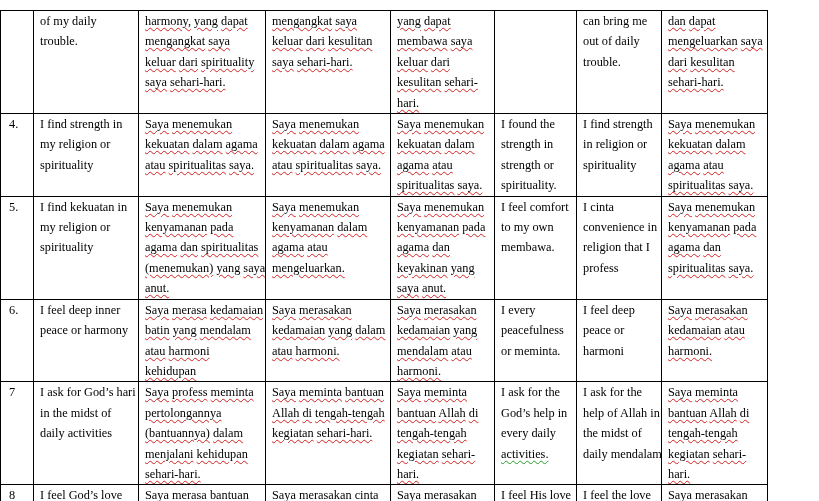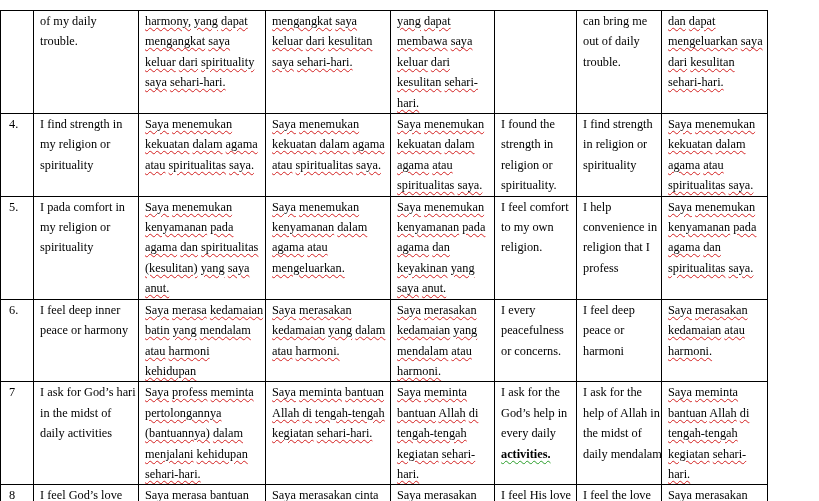--- a/index.html
+++ b/index.html
@@ -40,21 +40,20 @@
   }
   .sp {
     text-decoration: underline wavy #d32020;
     text-decoration-thickness: 1px;
     text-underline-offset: 2px;
   }
   .gr {
     text-decoration: underline wavy #2a9d2a;
     text-decoration-thickness: 1px;
     text-underline-offset: 2px;
-    font-weight: bold;
   }
 </style>
 </head>
 <body>
 
 <table class="trans">
   <colgroup id="cols">
       <col style="width: 33px;">
       <col style="width: 105px;">
       <col style="width: 127px;">
@@ -125,71 +124,71 @@
         </td>
         <td>
           <span class="line"><span class="sp">Saya</span> <span class="sp">menemukan</span></span>
           <span class="line"><span class="sp">kekuatan</span> <span class="sp">dalam</span></span>
           <span class="line"><span class="sp">agama</span> <span class="sp">atau</span></span>
           <span class="line"><span class="sp">spiritualitas</span> <span class="sp">saya.</span></span>
         </td>
         <td>
           <span class="line">I found the</span>
           <span class="line">strength in</span>
-          <span class="line">religion or</span>
+          <span class="line">strength or</span>
           <span class="line">spirituality.</span>
         </td>
         <td>
           <span class="line">I find strength</span>
           <span class="line">in religion or</span>
           <span class="line">spirituality</span>
         </td>
         <td>
           <span class="line"><span class="sp">Saya</span> <span class="sp">menemukan</span></span>
           <span class="line"><span class="sp">kekuatan</span> <span class="sp">dalam</span></span>
           <span class="line"><span class="sp">agama</span> <span class="sp">atau</span></span>
           <span class="line"><span class="sp">spiritualitas</span> <span class="sp">saya.</span></span>
         </td>
       </tr>
       <tr style="height: 103px;">
         <td class="num">
           <span class="line">5.</span>
         </td>
         <td>
-          <span class="line">I pada comfort in</span>
+          <span class="line">I find kekuatan in</span>
           <span class="line">my religion or</span>
           <span class="line">spirituality</span>
         </td>
         <td>
           <span class="line"><span class="sp">Saya</span> <span class="sp">menemukan</span></span>
           <span class="line"><span class="sp">kenyamanan</span> <span class="sp">pada</span></span>
           <span class="line"><span class="sp">agama</span> <span class="sp">dan</span> <span class="sp">spiritualitas</span></span>
-          <span class="line"><span class="sp">(kesulitan)</span> <span class="sp">yang</span> <span class="sp">saya</span></span>
+          <span class="line"><span class="sp">(menemukan)</span> <span class="sp">yang</span> <span class="sp">saya</span></span>
           <span class="line"><span class="sp">anut.</span></span>
         </td>
         <td>
           <span class="line"><span class="sp">Saya</span> <span class="sp">menemukan</span></span>
           <span class="line"><span class="sp">kenyamanan</span> <span class="sp">dalam</span></span>
           <span class="line"><span class="sp">agama</span> <span class="sp">atau</span></span>
           <span class="line"><span class="sp">mengeluarkan.</span></span>
         </td>
         <td>
           <span class="line"><span class="sp">Saya</span> <span class="sp">menemukan</span></span>
           <span class="line"><span class="sp">kenyamanan</span> <span class="sp">pada</span></span>
           <span class="line"><span class="sp">agama</span> <span class="sp">dan</span></span>
           <span class="line"><span class="sp">keyakinan</span> <span class="sp">yang</span></span>
           <span class="line"><span class="sp">saya</span> <span class="sp">anut.</span></span>
         </td>
         <td>
           <span class="line">I feel comfort</span>
           <span class="line">to my own</span>
-          <span class="line">religion.</span>
-        </td>
-        <td>
-          <span class="line">I help</span>
+          <span class="line">membawa.</span>
+        </td>
+        <td>
+          <span class="line">I cinta</span>
           <span class="line">convenience in</span>
           <span class="line">religion that I</span>
           <span class="line">profess</span>
         </td>
         <td>
           <span class="line"><span class="sp">Saya</span> <span class="sp">menemukan</span></span>
           <span class="line"><span class="sp">kenyamanan</span> <span class="sp">pada</span></span>
           <span class="line"><span class="sp">agama</span> <span class="sp">dan</span></span>
           <span class="line"><span class="sp">spiritualitas</span> <span class="sp">saya.</span></span>
         </td>
@@ -215,21 +214,21 @@
         </td>
         <td>
           <span class="line"><span class="sp">Saya</span> <span class="sp">merasakan</span></span>
           <span class="line"><span class="sp">kedamaian</span> <span class="sp">yang</span></span>
           <span class="line"><span class="sp">mendalam</span> <span class="sp">atau</span></span>
           <span class="line"><span class="sp">harmoni.</span></span>
         </td>
         <td>
           <span class="line">I every</span>
           <span class="line">peacefulness</span>
-          <span class="line">or concerns.</span>
+          <span class="line">or meminta.</span>
         </td>
         <td>
           <span class="line">I feel deep</span>
           <span class="line">peace or</span>
           <span class="line">harmoni</span>
         </td>
         <td>
           <span class="line"><span class="sp">Saya</span> <span class="sp">merasakan</span></span>
           <span class="line"><span class="sp">kedamaian</span> <span class="sp">atau</span></span>
           <span class="line"><span class="sp">harmoni.</span></span>

